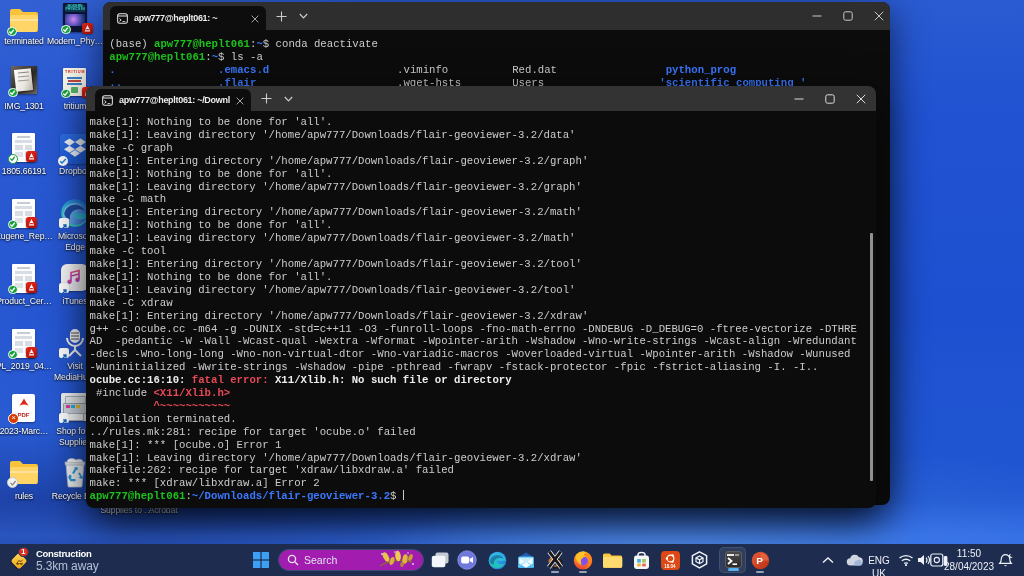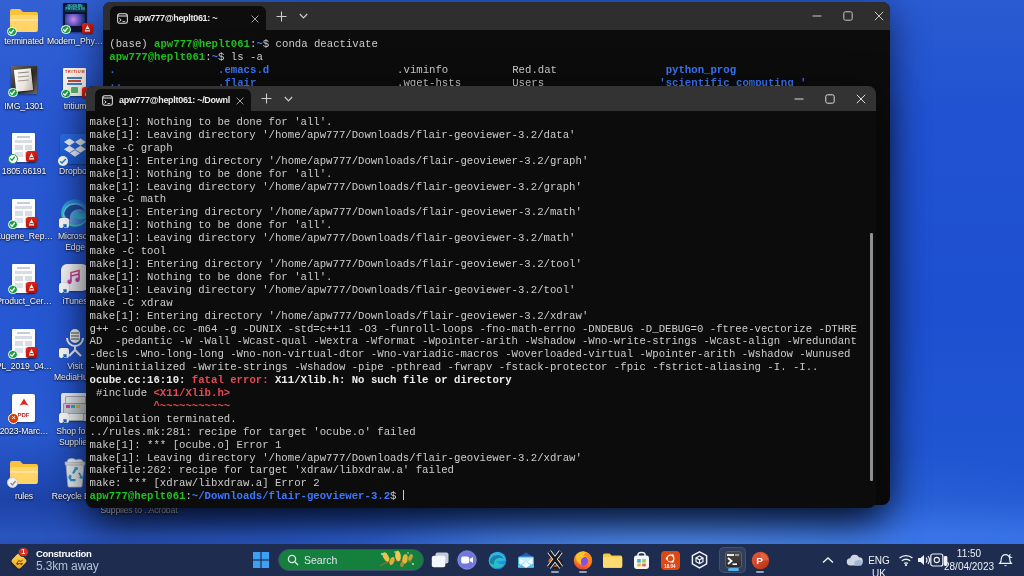--- a/index.html
+++ b/index.html
@@ -410,21 +410,21 @@
 <div style="position:absolute;left:249.0px;top:4.0px;width:24px;height:24px;display:flex;align-items:center;justify-content:center;">
       <svg width="16" height="16" viewBox="0 0 16 16">
         <g fill="#3da0f2">
           <rect x="0" y="0" width="7.4" height="7.4"></rect>
           <rect x="8.6" y="0" width="7.4" height="7.4"></rect>
           <rect x="0" y="8.6" width="7.4" height="7.4"></rect>
           <rect x="8.6" y="8.6" width="7.4" height="7.4"></rect>
         </g>
       </svg>
     </div>
-<div style="position:absolute;left:278px;top:5px;width:146px;height:22px;border-radius:12px;background:#15803d;border:1px solid #3e4c6e;box-sizing:border-box;display:flex;align-items:center;padding:0 8px;">
+<div style="position:absolute;left:278px;top:5px;width:146px;height:22px;border-radius:12px;background:#a21caf;border:1px solid #3e4c6e;box-sizing:border-box;display:flex;align-items:center;padding:0 8px;">
 <svg width="12" height="12" viewBox="0 0 12 12">
         <circle cx="5" cy="5" r="3.6" fill="none" stroke="#e8ebf2" stroke-width="1.3"></circle>
         <path d="M8 8 L11 11" stroke="#e8ebf2" stroke-width="1.3"></path>
       </svg>
 <span style="color:#dfe4ee;font-size:10.5px;margin-left:5px;flex:1;">Search</span>
 <svg width="37" height="22" viewBox="0 0 37 22">
 <path d="M2 17 Q14 9 34 13" stroke="#8a6d28" stroke-width="1.4" fill="none"></path>
 <ellipse cx="8" cy="8" rx="2.6" ry="5" fill="#e8c44a" transform="rotate(-28 8 8)"></ellipse>
 <ellipse cx="14" cy="12" rx="2.2" ry="4.2" fill="#d9b23c" transform="rotate(18 14 12)"></ellipse>
 <ellipse cx="20" cy="7" rx="2.8" ry="5.2" fill="#edcb52" transform="rotate(-8 20 7)"></ellipse>

